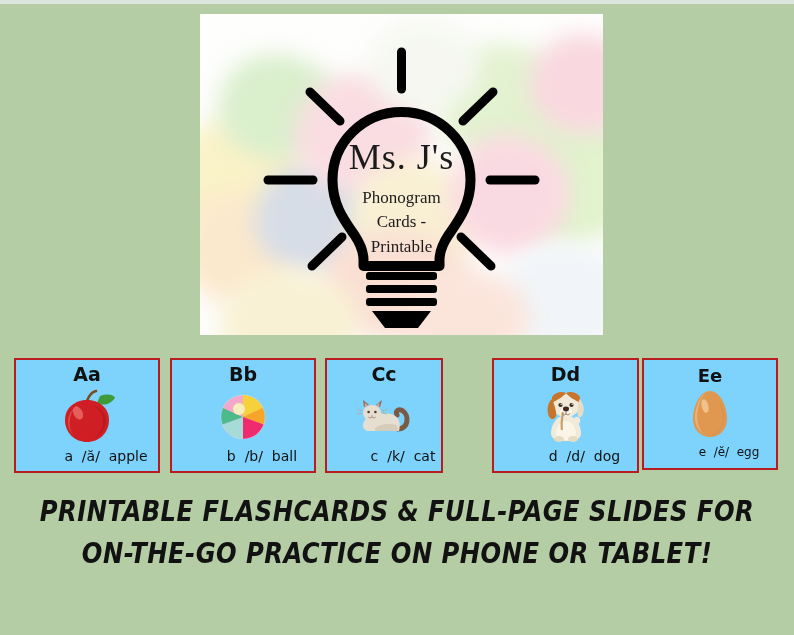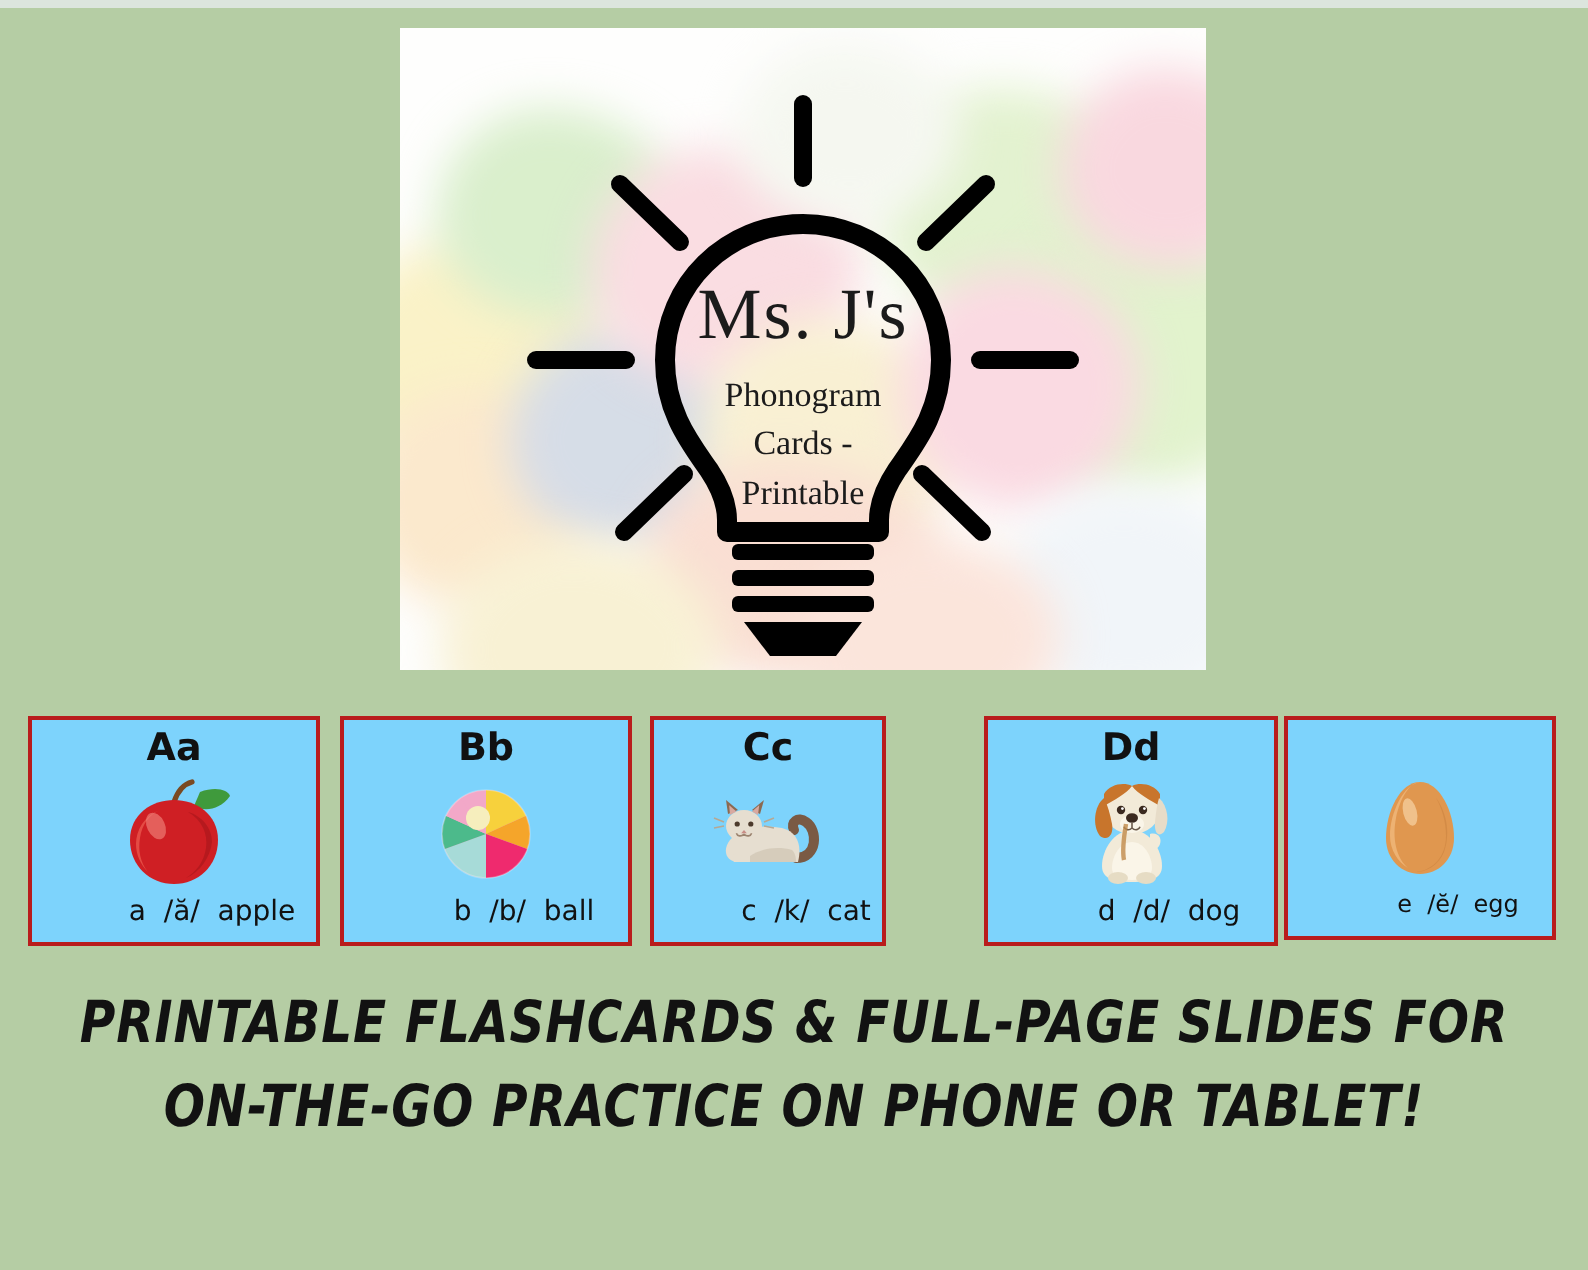--- a/index.html
+++ b/index.html
@@ -301,20 +301,21 @@
         <ellipse cx="31" cy="22" rx="3" ry="2.4" fill="#3b2a20"></ellipse>
         <path d="M31 24.5 L31 27 M31 27 c-1.6 1.6 -3.6 0.8 -4 -0.6 M31 27 c1.6 1.6 3.6 0.8 4 -0.6" stroke="#6b5a4a" stroke-width="0.8" fill="none"></path>
 
         <path d="M28 25 C27 31 26 38 27 43" stroke="#c08a48" stroke-width="2.2" fill="none" opacity="0.8"></path>
       </svg>
     </div>
     <div class="phon">d  /d/  dog</div>
   </div>
 
   <div class="card" id="card-e">
+    <div class="letter">Ee</div>
     <div class="art">
       <svg viewBox="0 0 50 52" xmlns="http://www.w3.org/2000/svg">
         <path d="M25 3 C35 3 42 18 42 31 C42 42 34 49 25 49 C16 49 8 42 8 31 C8 18 15 3 25 3 Z" fill="#e0974f"></path>
         <path d="M25 3 C20 3 15 11 13 21 C11 31 13 41 19 46 C14 43 10 37 10 30 C10 18 17 4 25 3 Z" fill="#edb273"></path>
         <path d="M33 11 C39 19 40 30 37 38 C34 45 28 48 23 48 C32 47 38 40 38 30 C38 23 36 16 33 11 Z" fill="#cf8743" opacity="0.75"></path>
         <ellipse cx="20" cy="18" rx="3.4" ry="7" fill="#f6cf9f" opacity="0.75" transform="rotate(-14 20 18)"></ellipse>
       </svg>
     </div>
     <div class="phon">e  /ĕ/  egg</div>
   </div>

